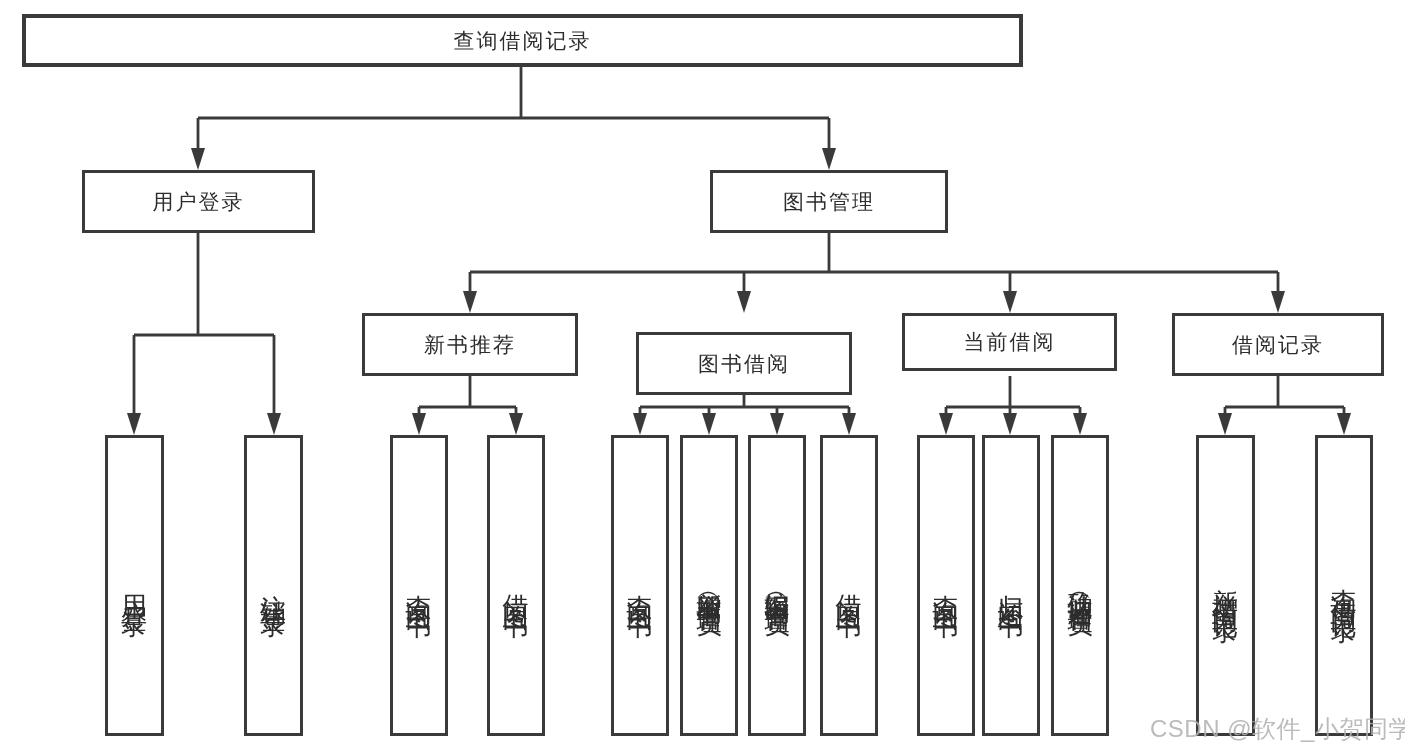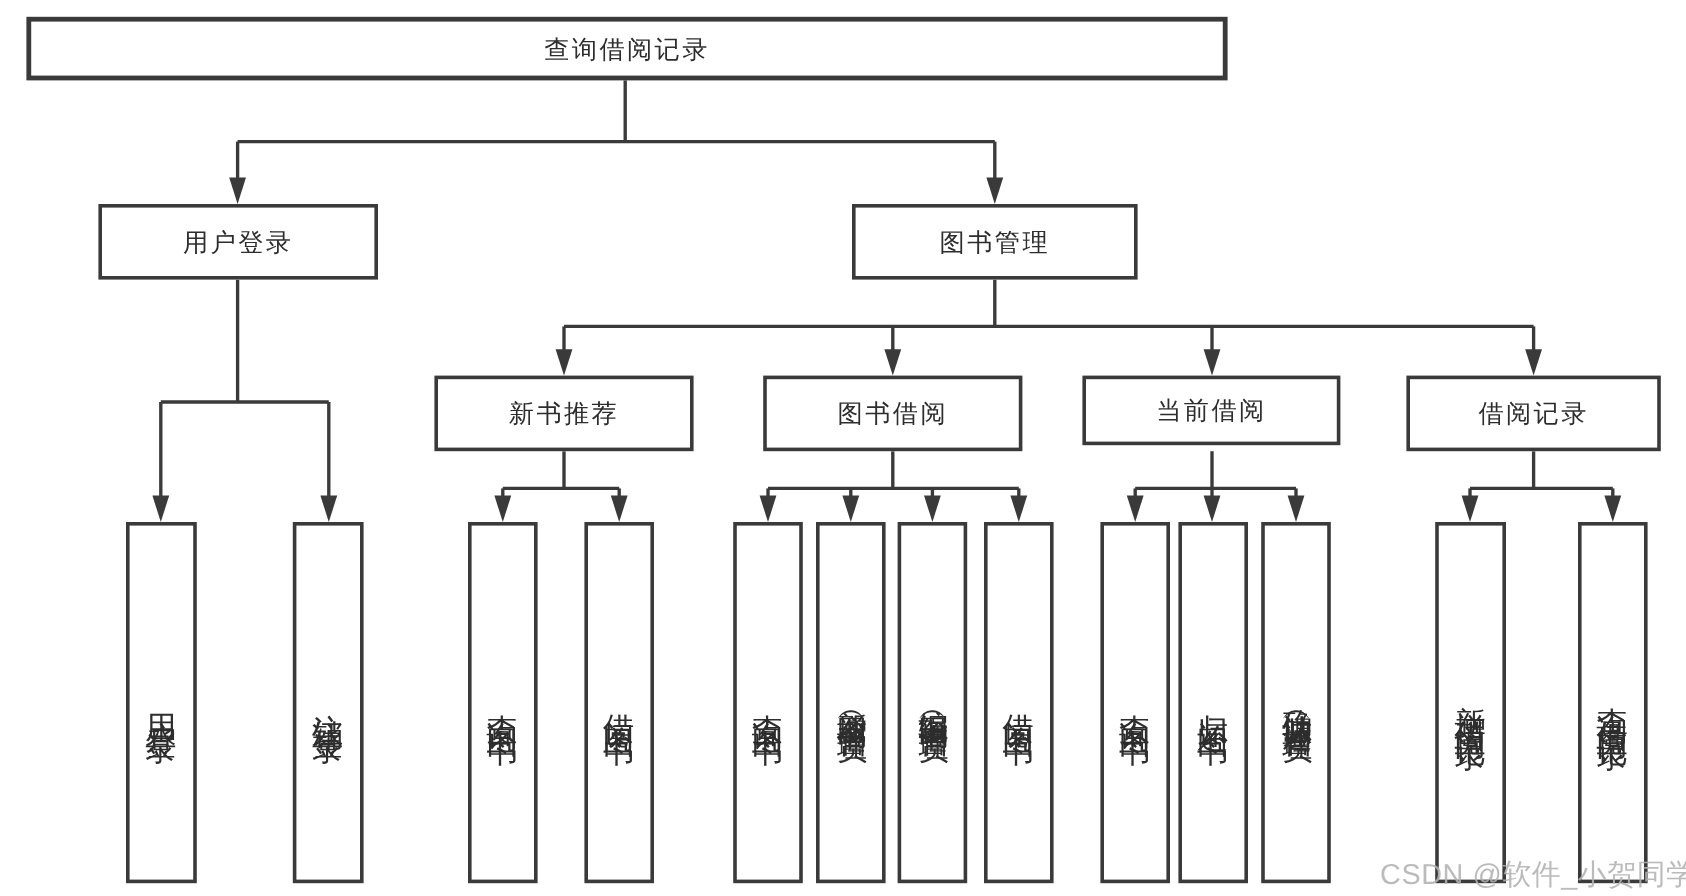--- a/index.html
+++ b/index.html
@@ -128,21 +128,21 @@
       <polygon points="1337,413 1351,413 1344,435"></polygon>
     </g>
   </svg>
 
   <div class="node h-node root-node" style="left:22px;top:14px;width:1001px;height:53px">查询借阅记录</div>
 
   <div class="node h-node" style="left:82px;top:170px;width:233px;height:63px">用户登录</div>
   <div class="node h-node" style="left:710px;top:170px;width:238px;height:63px">图书管理</div>
 
   <div class="node h-node" style="left:362px;top:313px;width:216px;height:63px">新书推荐</div>
-  <div class="node h-node" style="left:636px;top:313px;width:216px;height:63px">图书借阅</div>
+  <div class="node h-node" style="left:636px;top:332px;width:216px;height:63px">图书借阅</div>
   <div class="node h-node" style="left:902px;top:313px;width:215px;height:58px">当前借阅</div>
   <div class="node h-node" style="left:1172px;top:313px;width:212px;height:63px">借阅记录</div>
 
   <div class="node" style="left:105px;top:435px;width:59px;height:301px">
     <span class="vtext">用户登录</span>
   </div>
   <div class="node" style="left:244px;top:435px;width:59px;height:301px">
     <span class="vtext">注销登录</span>
   </div>
 

